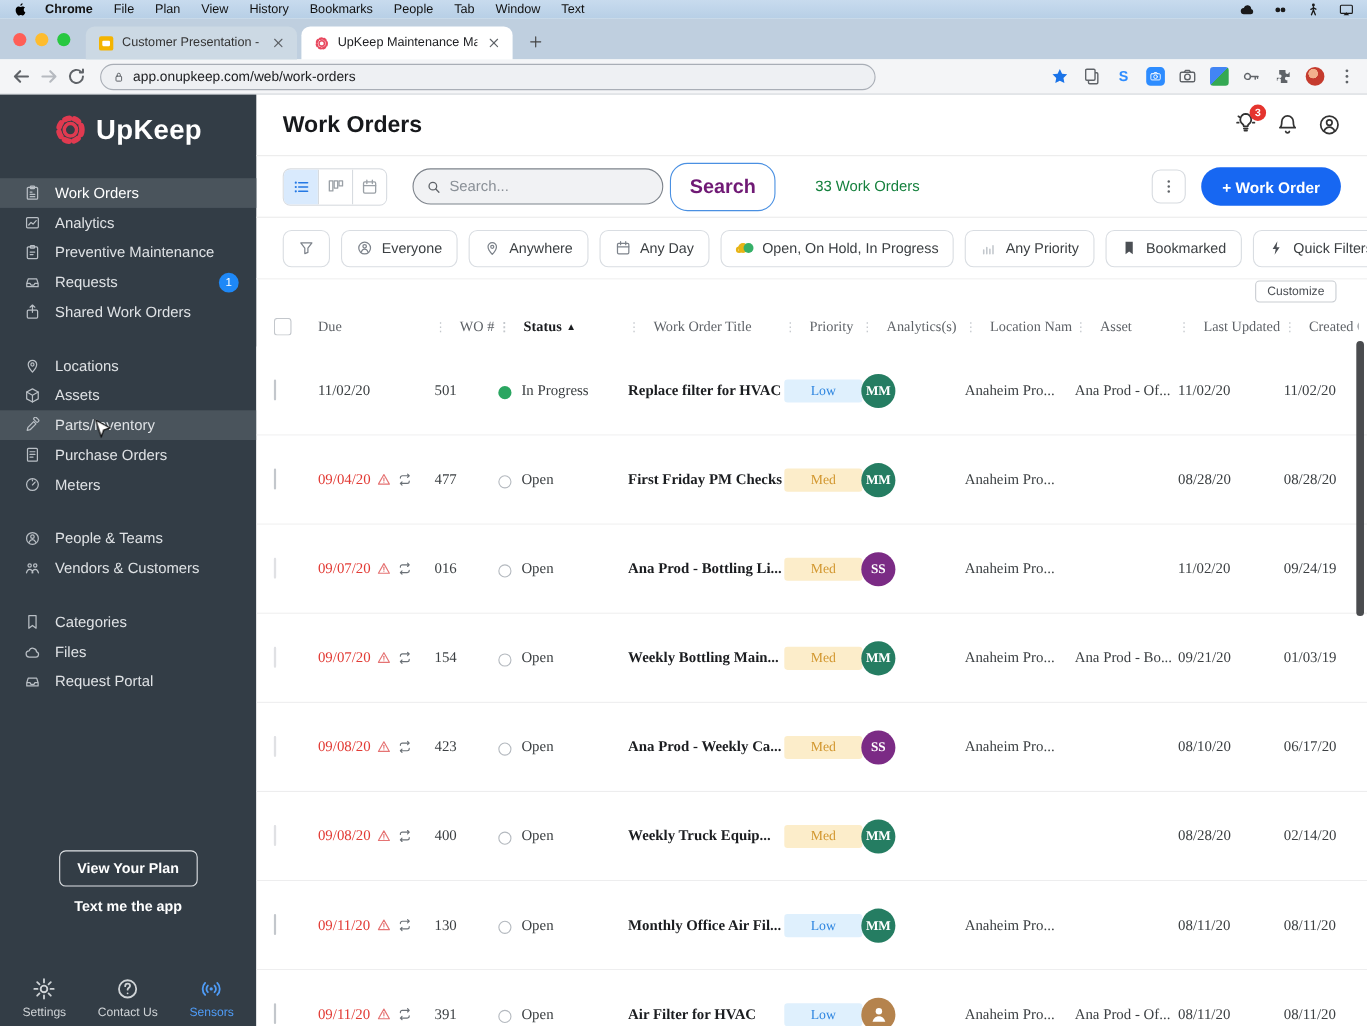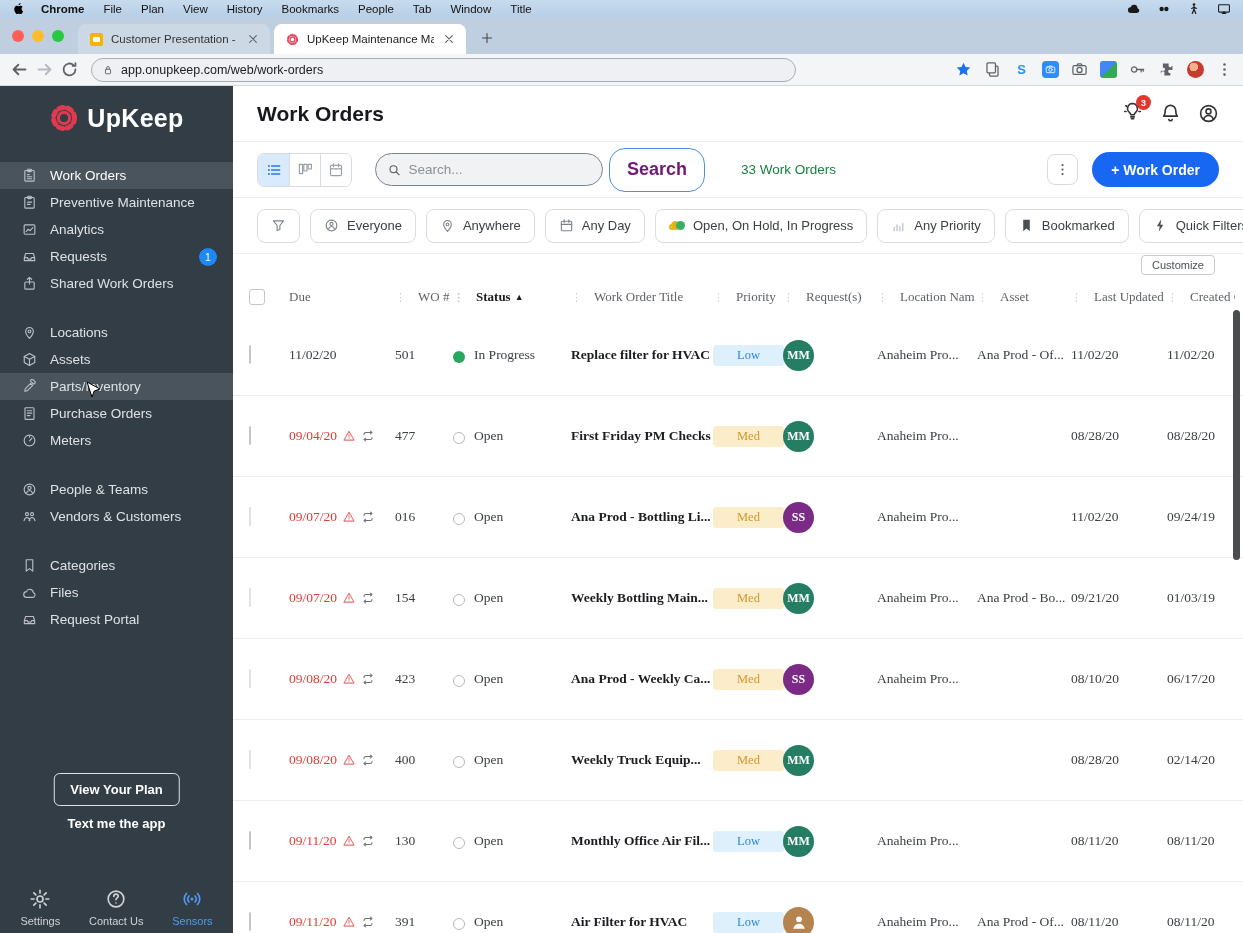--- a/index.html
+++ b/index.html
@@ -153,21 +153,21 @@
   <div id="menu-items">
       <span>Chrome</span>
       <span>File</span>
       <span>Plan</span>
       <span>View</span>
       <span>History</span>
       <span>Bookmarks</span>
       <span>People</span>
       <span>Tab</span>
       <span>Window</span>
-      <span>Title</span>
+      <span>Text</span>
     </div>
   <div id="menubar-right">
       <span class="icn ">
         <svg viewBox="0 0 16 16" fill="none" stroke="currentColor" stroke-width="1.2" stroke-linecap="round" stroke-linejoin="round">
           <path d="M4.6 12.6h6.8a2.8 2.8 0 00.6-5.5 4 4 0 00-7.8-1.1 3.1 3.1 0 00.4 6.6z" fill="currentColor" stroke="none"></path>
         </svg>
       </span>
       <span class="icn ">
         <svg viewBox="0 0 16 16" fill="none" stroke="currentColor" stroke-width="1.2" stroke-linecap="round" stroke-linejoin="round">
           <circle cx="5.3" cy="8" r="2.5" fill="currentColor" stroke="none"></circle>
@@ -322,35 +322,35 @@
                 <rect x="3" y="2.6" width="10" height="11.4" rx="1"></rect>
                 <rect x="6" y="1.3" width="4" height="2.5" rx=".6"></rect>
                 <path d="M5.8 7h1.8M5.8 9.3h4.4M5.8 11.5h4.4"></path>
               </svg>
             </span>
             <span class="label">Work Orders</span>
           </div>
           <div class="nav-item">
             <span class="icn ">
               <svg viewBox="0 0 16 16" fill="none" stroke="currentColor" stroke-width="1.2" stroke-linecap="round" stroke-linejoin="round">
+                <rect x="2.3" y="3" width="11.4" height="10" rx="1"></rect>
+                <path d="M4.4 10.2l2.2-2.5 2 1.6 3-3.4"></path>
+              </svg>
+            </span>
+            <span class="label">Analytics</span>
+          </div>
+          <div class="nav-item">
+            <span class="icn ">
+              <svg viewBox="0 0 16 16" fill="none" stroke="currentColor" stroke-width="1.2" stroke-linecap="round" stroke-linejoin="round">
                 <rect x="3" y="2.6" width="10" height="11.4" rx="1"></rect>
                 <rect x="6" y="1.3" width="4" height="2.5" rx=".6"></rect>
                 <path d="M5.8 7.6h4.4M5.8 10h2.8"></path>
               </svg>
             </span>
             <span class="label">Preventive Maintenance</span>
-          </div>
-          <div class="nav-item">
-            <span class="icn ">
-              <svg viewBox="0 0 16 16" fill="none" stroke="currentColor" stroke-width="1.2" stroke-linecap="round" stroke-linejoin="round">
-                <rect x="2.3" y="3" width="11.4" height="10" rx="1"></rect>
-                <path d="M4.4 10.2l2.2-2.5 2 1.6 3-3.4"></path>
-              </svg>
-            </span>
-            <span class="label">Analytics</span>
           </div>
           <div class="nav-item">
             <span class="icn ">
               <svg viewBox="0 0 16 16" fill="none" stroke="currentColor" stroke-width="1.2" stroke-linecap="round" stroke-linejoin="round">
                 <path d="M2.5 9.2h3.1l1 1.6h2.8l1-1.6h3.1M2.5 9.2v3.2h11V9.2M2.5 9.2l1.4-4.4h8.2l1.4 4.4"></path>
               </svg>
             </span>
             <span class="label">Requests</span>
             <span class="nav-badge">1</span>
           </div>
@@ -662,21 +662,21 @@
             <span>Status</span>
             <span class="sort-arrow">▲</span>
           </span>
           <span class="th sep">
             <span>Work Order Title</span>
           </span>
           <span class="th sep">
             <span>Priority</span>
           </span>
           <span class="th sep">
-            <span>Request(s)</span>
+            <span>Analytics(s)</span>
           </span>
           <span class="th sep">
             <span>Location Nam</span>
           </span>
           <span class="th sep">
             <span>Asset</span>
           </span>
           <span class="th sep">
             <span>Last Updated</span>
           </span>

